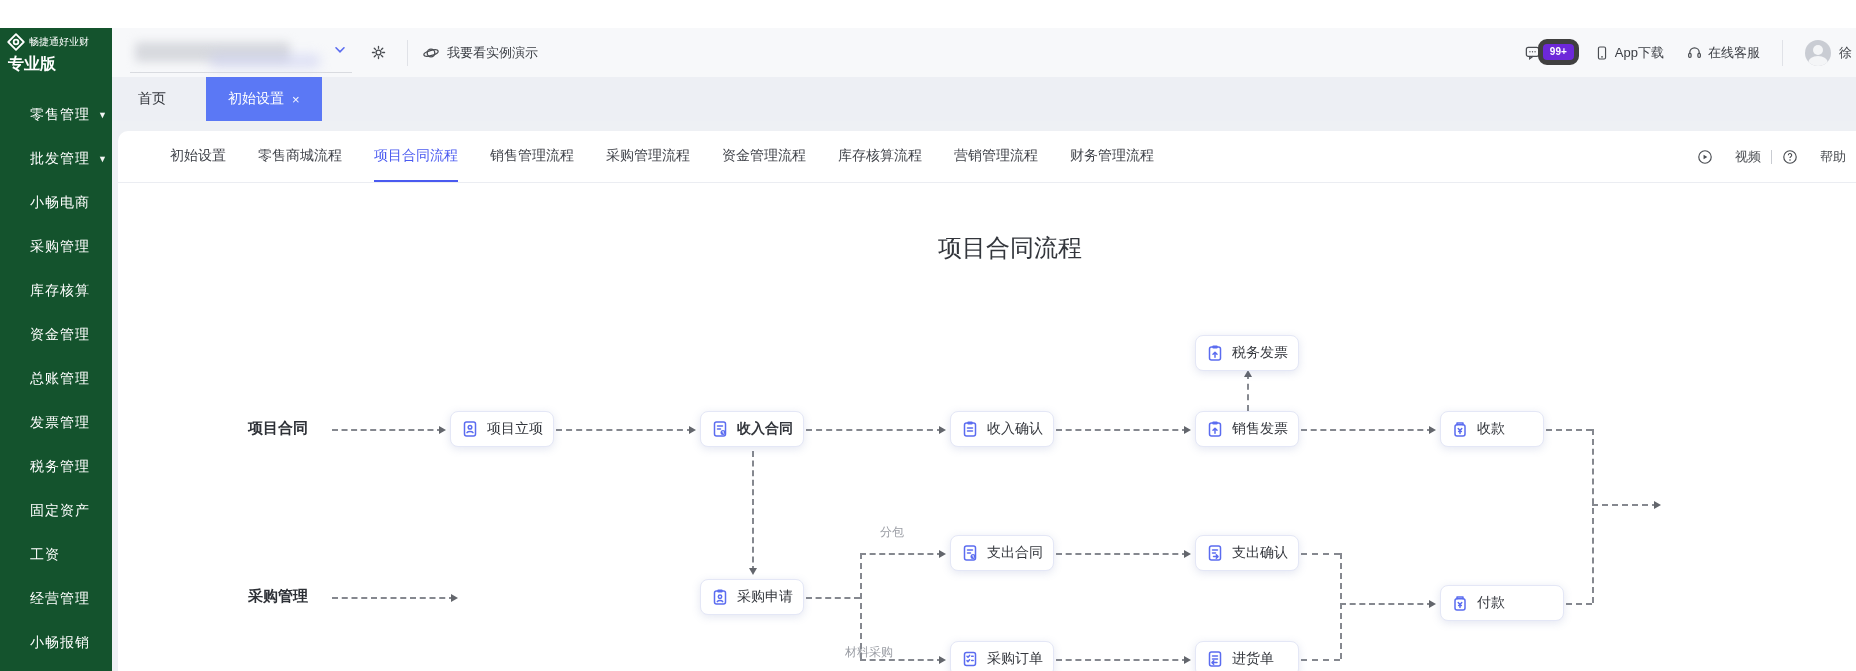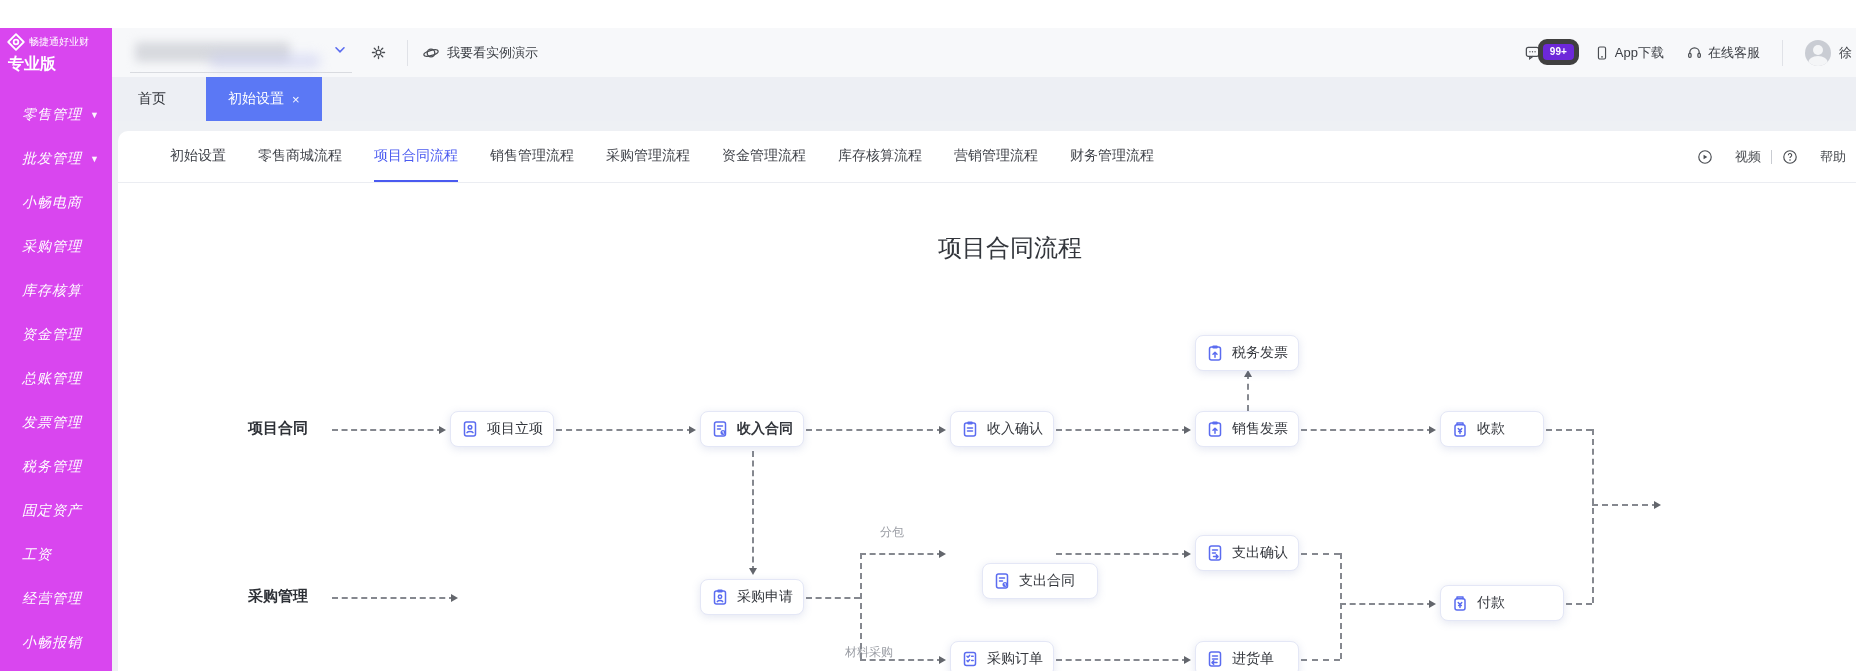--- a/index.html
+++ b/index.html
@@ -1,26 +1,26 @@
 <!DOCTYPE html>
 <html><head>
 <meta charset="utf-8">
 <style>
   html,body{margin:0;padding:0;background:#fff;}
   body{font-family:"Liberation Sans","DejaVu Sans",sans-serif;}
   .page{position:relative;width:1856px;height:671px;background:#fff;overflow:hidden;}
 
   
-  .sidebar{position:absolute;left:0;top:28px;width:112px;height:643px;background:#d946ef;color:#fff;box-sizing:border-box;}
+  .sidebar{position:absolute;left:0;top:28px;width:112px;height:643px;background:#14532d;color:#fff;box-sizing:border-box;}
   .logo-block{height:49px;display:flex;flex-direction:column;justify-content:center;padding:2px 4px 0 6px;box-sizing:border-box;}
   .logo-row{display:flex;align-items:center;gap:3px;}
   .logo-name{font-size:10px;white-space:nowrap;letter-spacing:0;}
   .logo-edition{font-size:16px;font-weight:bold;margin-top:2px;padding-left:2px;}
   .side-nav{padding-top:16px;}
-  .side-item{height:44px;display:flex;align-items:center;padding-left:22px;font-size:14px;font-weight:500;cursor:pointer;letter-spacing:1px;font-style:italic;}
+  .side-item{height:44px;display:flex;align-items:center;padding-left:30px;font-size:14px;font-weight:500;cursor:pointer;letter-spacing:1px;}
   .side-item .caret{margin-left:8px;font-size:9px;opacity:.95;}
 
   
   .hdr{position:absolute;left:112px;top:28px;width:1744px;height:49px;background:#f7f8fa;display:flex;align-items:center;box-sizing:border-box;}
   .hdr-left{display:flex;align-items:center;margin-left:18px;}
   .company-box{position:relative;width:222px;height:40px;border-bottom:1px solid #d9dbe0;display:flex;align-items:center;}
   .blur1{position:absolute;left:5px;top:10px;width:155px;height:20px;background:#d7d9de;border-radius:4px;filter:blur(5px);}
   .blur2{position:absolute;left:80px;top:22px;width:110px;height:14px;background:#c9cdf0;border-radius:4px;filter:blur(6px);opacity:.55;}
   .chev{margin-left:auto;margin-right:4px;}
   .hdr-icon-btn{display:flex;align-items:center;margin-left:18px;cursor:pointer;}
@@ -339,21 +339,21 @@
         <span class="nicon">
           <svg width="18" height="18" viewBox="0 0 18 18" fill="none" stroke="#5b6cf0" stroke-width="1.5" stroke-linecap="round" stroke-linejoin="round">
             <rect x="3.5" y="3" width="11" height="13" rx="2"></rect>
             <rect x="6.3" y="1.4" width="5.4" height="3" rx="1" fill="#5b6cf0" stroke="none"></rect>
             <circle cx="9" cy="8.8" r="1.7"></circle>
             <path d="M6.3 13.6c.9-1.5 4.5-1.5 5.4 0"></path>
           </svg>
         </span>
         <span>采购申请</span>
       </div>
-      <div class="node" style="left: 982px; top: 535px; width: 116px; margin-top: 28px;">
+      <div class="node" style="left: 950px; top: 535px; width: 104px;">
         <span class="nicon">
           <svg width="18" height="18" viewBox="0 0 18 18" fill="none" stroke="#5b6cf0" stroke-width="1.5" stroke-linecap="round" stroke-linejoin="round">
             <rect x="3.5" y="2" width="11" height="14" rx="2"></rect>
             <path d="M6.5 6h5M6.5 9h3"></path>
             <circle cx="12" cy="12.5" r="2.5" fill="#5b6cf0" stroke="none"></circle>
             <path d="M12 11.3v1.3l.9.7" stroke="#fff" stroke-width="1"></path>
           </svg>
         </span>
         <span>支出合同</span>
       </div>

